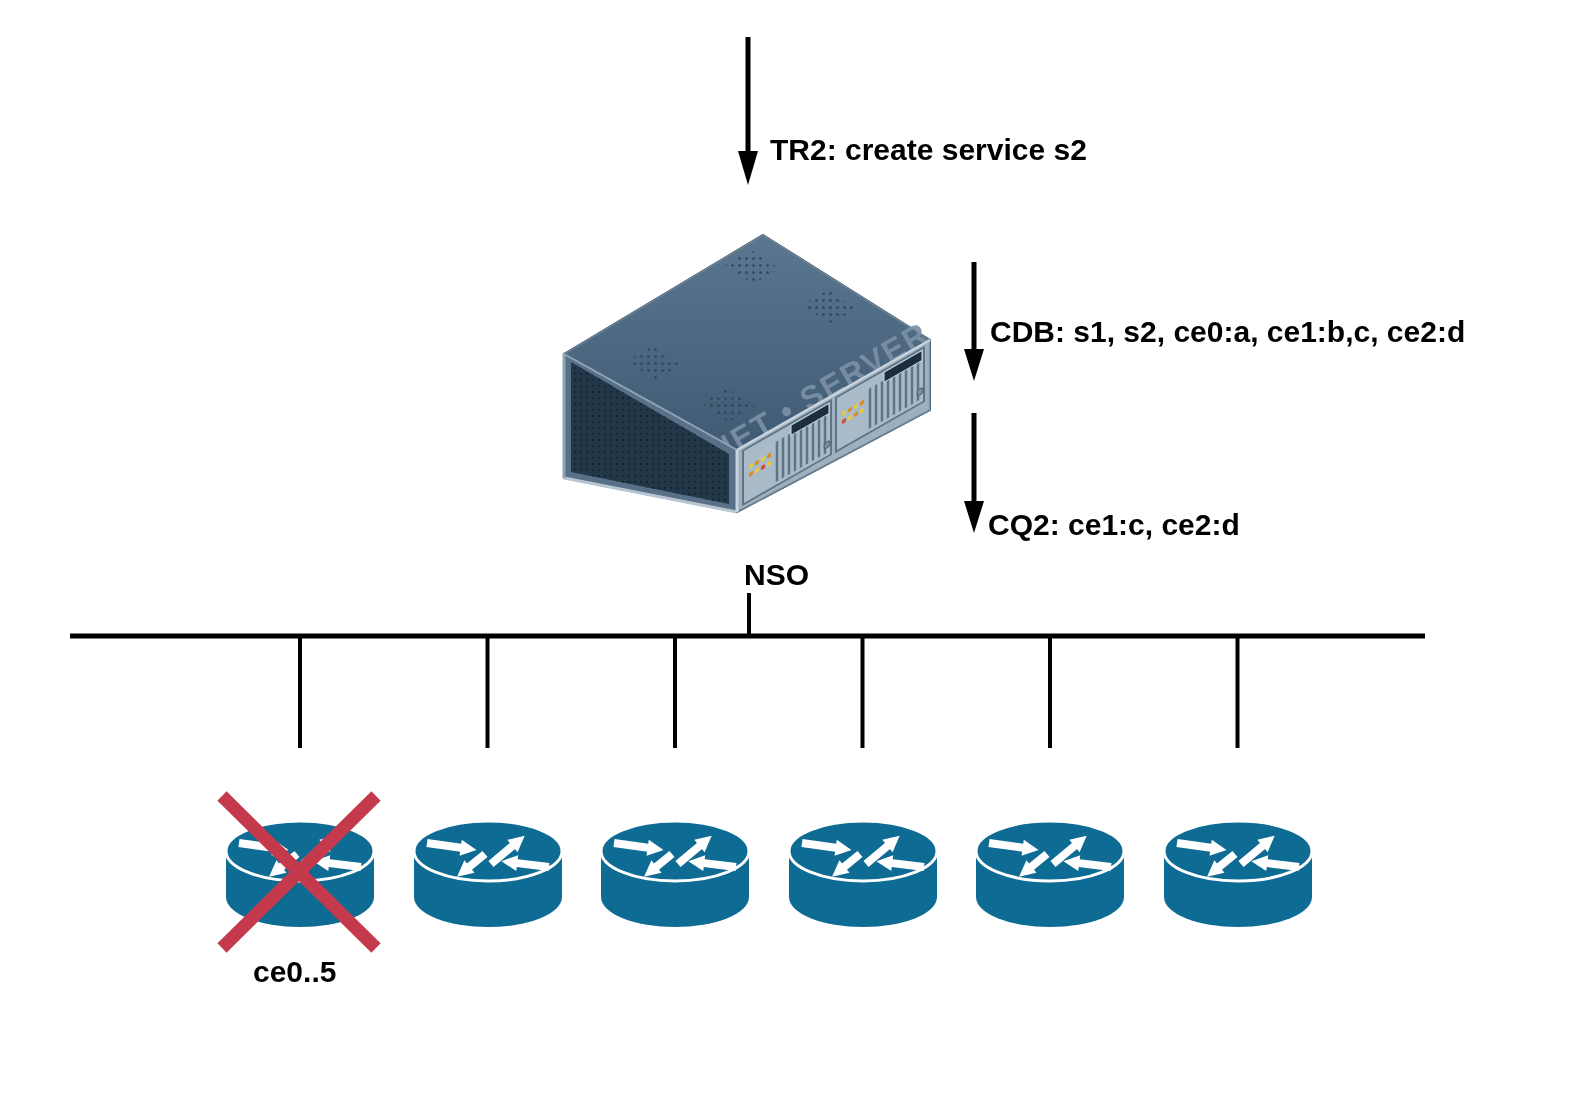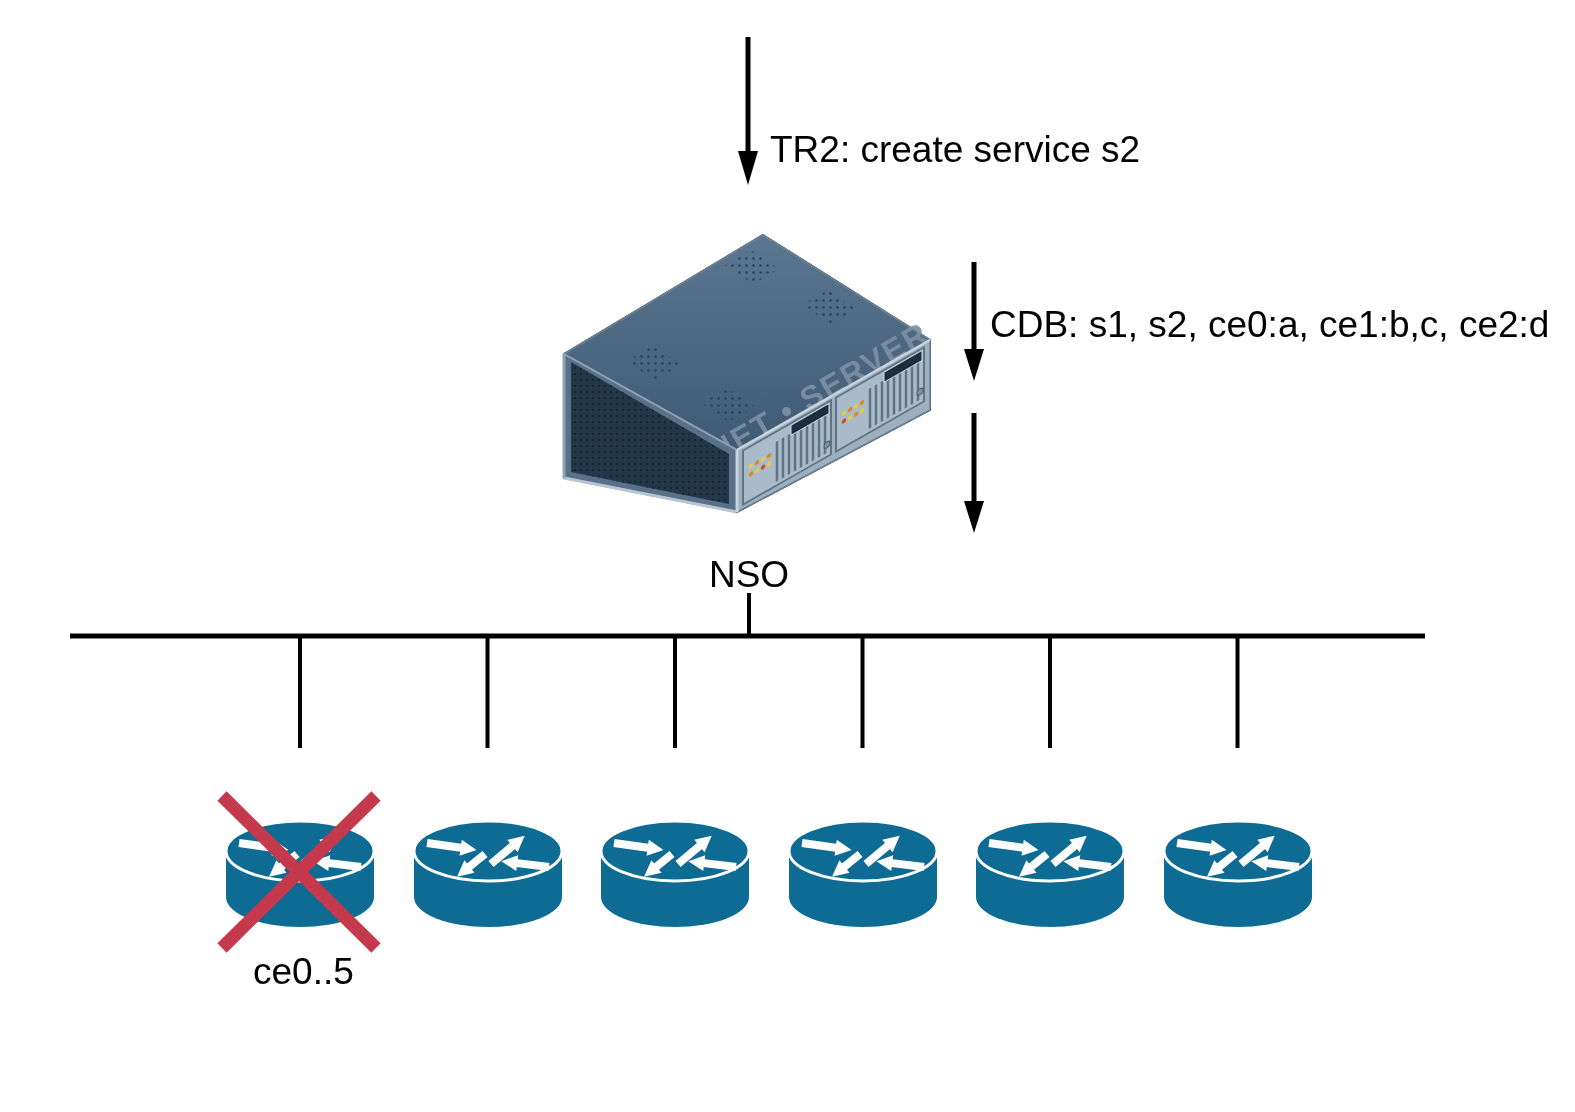--- a/index.html
+++ b/index.html
@@ -7,25 +7,25 @@
     position:relative;width:1575px;height:1112px;background:#fff;
     font-family:"Liberation Sans",sans-serif;color:var(--text,#000);
     overflow:hidden;
   }
   .layer{position:absolute;left:0;top:0;width:1575px;height:1112px;}
   .arrow line{stroke:var(--line,#000);stroke-width:5;}
   .arrow polygon{fill:var(--line,#000);}
   .bus{stroke:var(--line,#000);stroke-width:5;}
   .thin{stroke:var(--line,#000);stroke-width:4;}
   .drops line{stroke:var(--line,#000);stroke-width:4;}
-  .txt{position:absolute;font-size:37px;line-height:40px;white-space:pre;}
+  .txt{position:absolute;font-size:30px;line-height:40px;white-space:pre;font-weight:bold;}
   .tr-block{left:770px;top:50px;}
-  .cdb-block{left:990px;top:305px;}
+  .cdb-block{left:990px;top:312px;}
   .cq-block{left:988px;top:425px;}
-  .nso-block{left:689px;top:558px;width:120px;text-align:center;line-height:34px;}
+  .nso-block{left:689px;top:558px;width:120px;text-align:right;line-height:34px;}
   .ce-block{left:253px;top:952px;}
   .server{position:absolute;left:555px;top:228px;width:392px;height:316px;}
   .routers{position:absolute;left:225px;top:820px;display:flex;gap:37.5px;}
   .router{width:150px;height:112px;overflow:visible;display:block;}
   .rf{fill:var(--router,#0e6b94);}
   .router .rtop{stroke:#fff;stroke-width:3;}
   .r-arrow line{stroke:#fff;stroke-width:8;}
   .r-arrow polygon{fill:#fff;}
   .x-overlay{visibility:hidden;}
   .x-overlay line{stroke:var(--failed-cross,#c43a4c);stroke-width:13;}
@@ -129,20 +129,21 @@
     </g>
   </svg>
 
   <div class="txt tr-block">
     <div>TR2: create service s2</div>
   </div>
 
   <div class="txt cdb-block">CDB: s1, s2, ce0:a, ce1:b,c, ce2:d</div>
 
   <div class="txt cq-block">
+    <div>CQ2: ce1:c, ce2:d</div>
   </div>
 
   <div class="txt nso-block">NSO</div>
 
   <div class="routers">
       <svg class="router failed" viewBox="0 0 150 112" aria-hidden="true">
     <g>
       <path class="rf" d="M1 31 L1 77 A74 30 0 0 0 149 77 L149 31 Z"></path>
       <ellipse class="rf rtop" cx="75" cy="31" rx="74" ry="30"></ellipse>
       <g class="r-arrow" transform="translate(14,23) rotate(8)">

